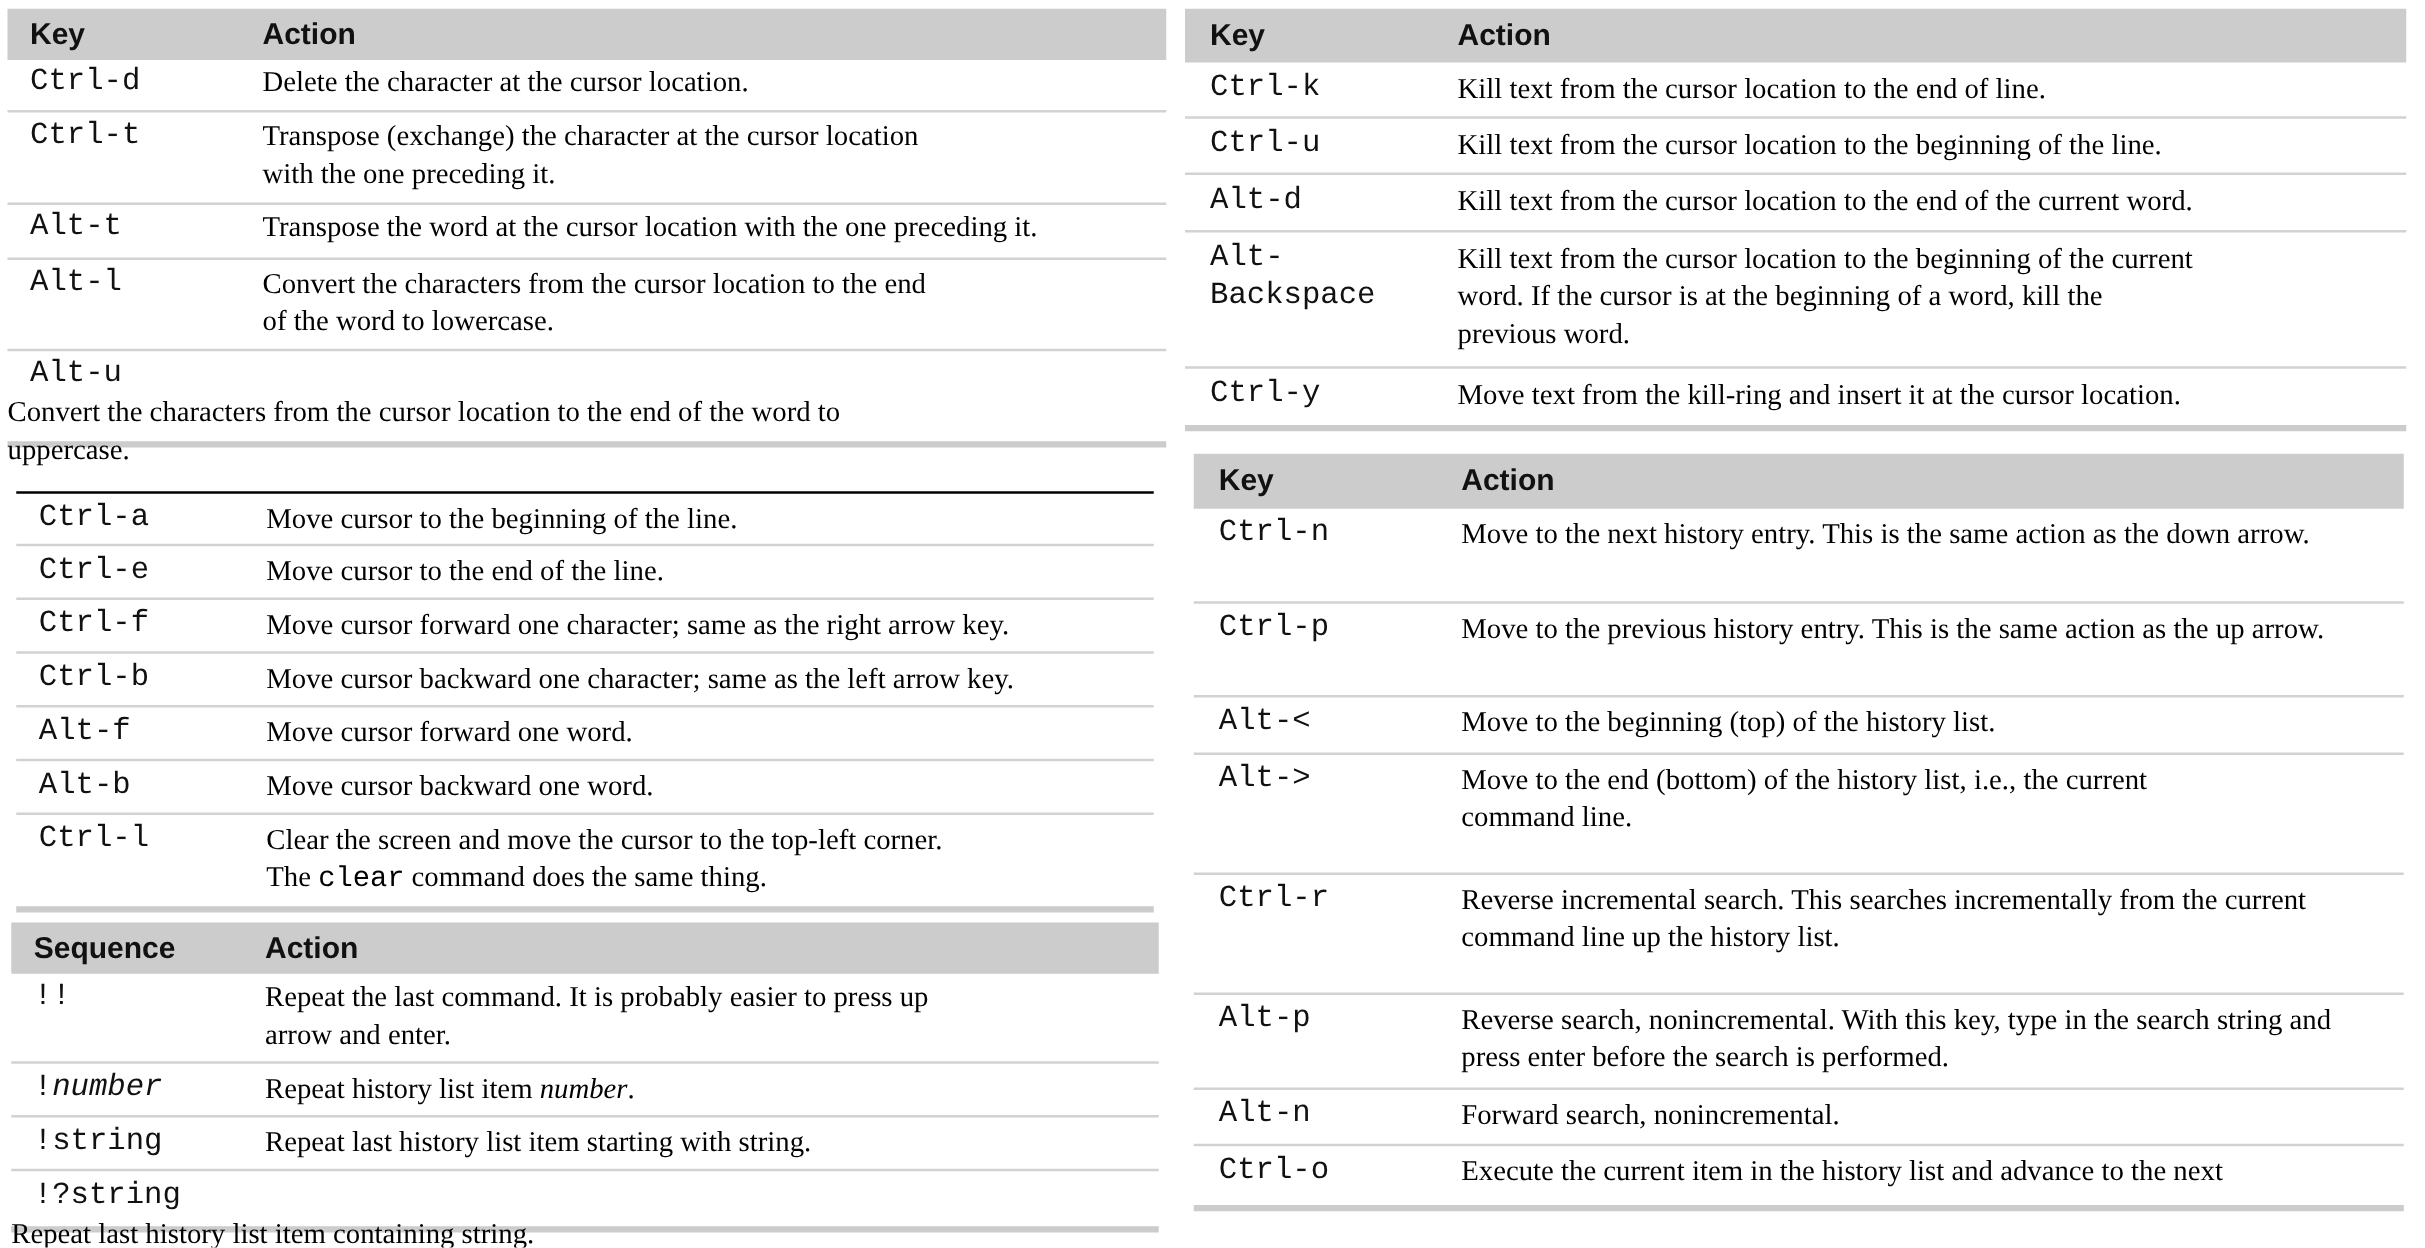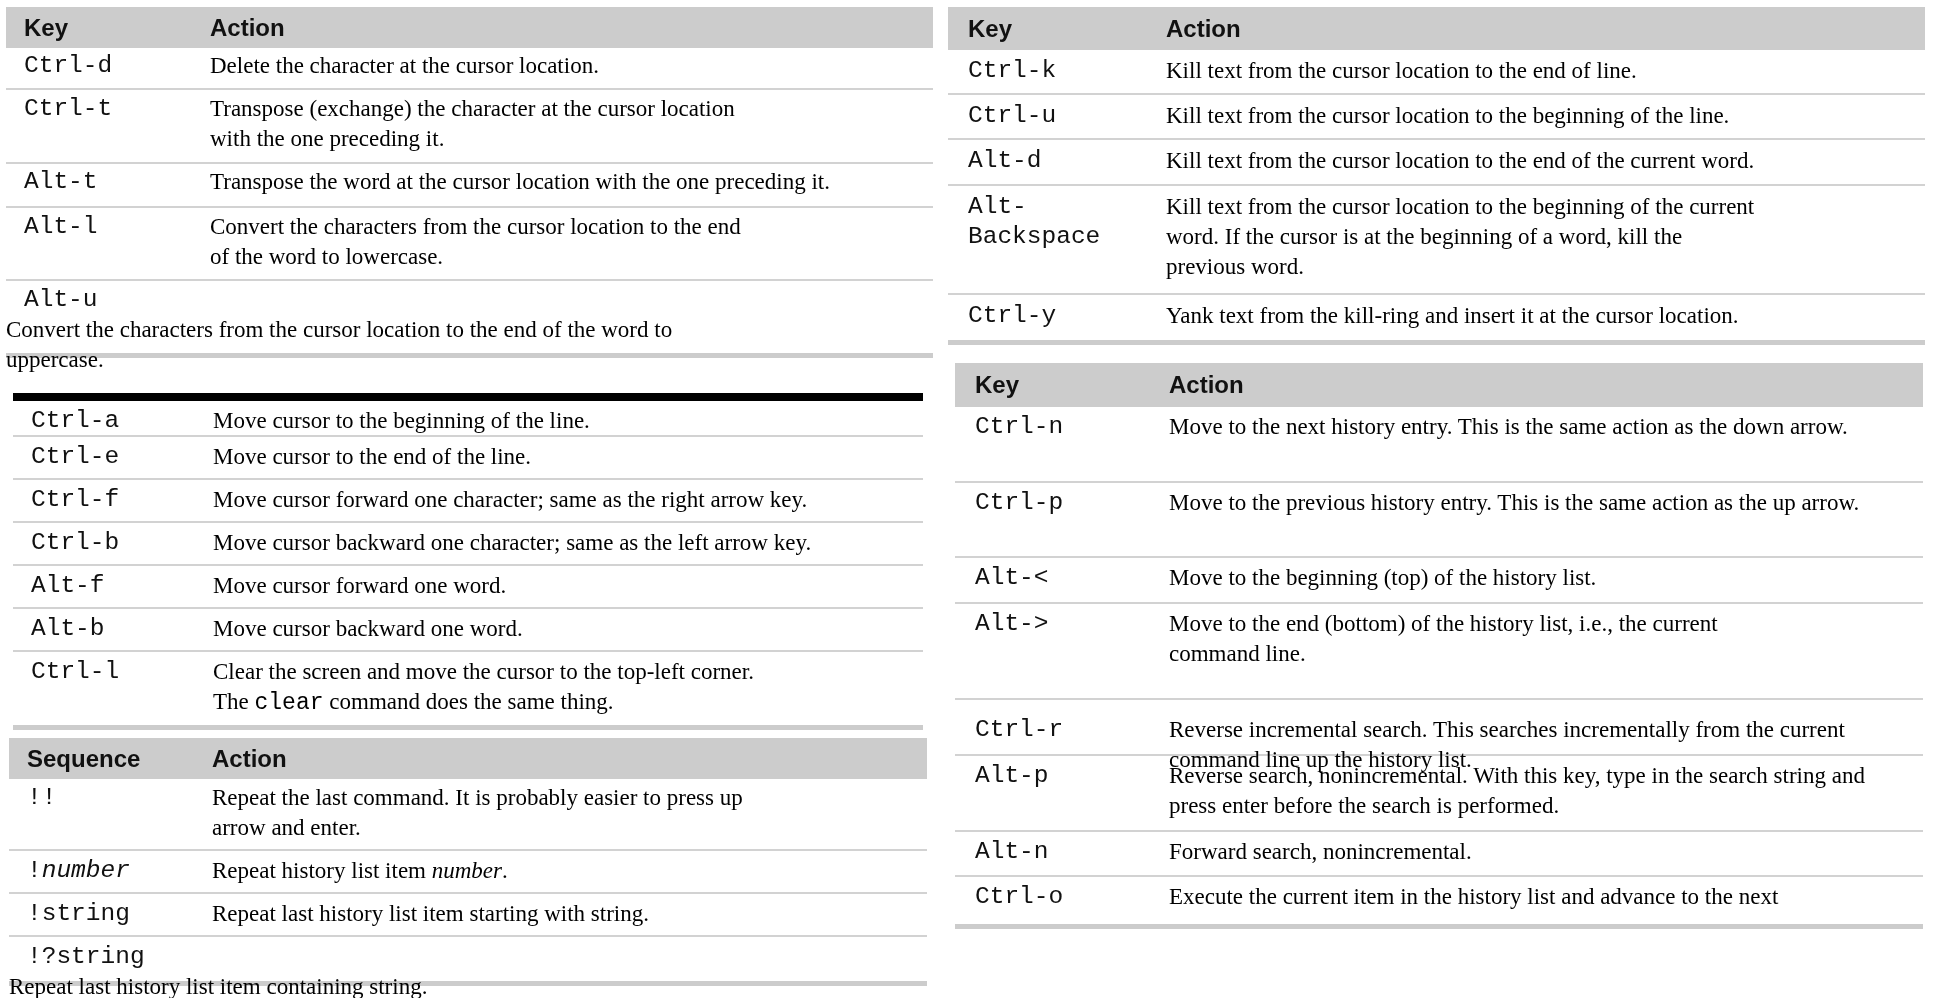--- a/index.html
+++ b/index.html
@@ -34,21 +34,21 @@
   .tbl .row {
     display: flex;
     align-items: flex-start;
     box-sizing: border-box;
     border-bottom: 2px solid #d2d2d2;
   }
   .tbl .row.last {
     border-bottom: 5px solid #cccccc;
   }
   .tbl .row.first-line {
-    border-top: 8px solid #000000;
+    border-top: 2px solid #000000;
   }
   .key {
     font-family: "Liberation Mono", monospace;
     font-size: 24.5px;
     line-height: 30px;
     color: #111111;
     flex: none;
     white-space: pre;
   }
   .act {
@@ -170,21 +170,21 @@
     <span class="key" style="margin-left:20px; width:198px;">Alt-d</span>
     <span class="act">Kill text from the cursor location to the end of the current word.</span>
   </div>
   <div class="row" style="height:109px; padding-top:6px;">
     <span class="key" style="margin-left:20px; width:198px;">Alt-
 Backspace</span>
     <span class="act" style="padding-right:170px;">Kill text from the cursor location to the beginning of the current word. If the cursor is at the beginning of a word, kill the previous word.</span>
   </div>
   <div class="row last" style="height:50px; padding-top:6px;">
     <span class="key" style="margin-left:20px; width:198px;">Ctrl-y</span>
-    <span class="act">Yank text from the kill-ring and insert it at the cursor location.</span>
+    <span class="act">Move text from the kill-ring and insert it at the cursor location.</span>
   </div>
 </div>
 
 <div class="tbl" style="left:955px; top:363px; width:968px;">
   <div class="thead" style="height:44px;">
     <span class="th" style="margin-left:20px; width:194px;">Key</span>
     <span class="th">Action</span>
   </div>
   <div class="row" style="height:76px; padding-top:5px;">
     <span class="key" style="margin-left:20px; width:194px;">Ctrl-n</span>
@@ -195,21 +195,21 @@
     <span class="act" style="padding-right:20px;">Move to the previous history entry. This is the same action as the up arrow.</span>
   </div>
   <div class="row" style="height:46px; padding-top:5px;">
     <span class="key" style="margin-left:20px; width:194px;">Alt-&lt;</span>
     <span class="act">Move to the beginning (top) of the history list.</span>
   </div>
   <div class="row" style="height:96px; padding-top:5px;">
     <span class="key" style="margin-left:20px; width:194px;">Alt-&gt;</span>
     <span class="act" style="padding-right:200px;">Move to the end (bottom) of the history list, i.e., the current command line.</span>
   </div>
-  <div class="row" style="height:56px; padding-top:15px;">
+  <div class="row" style="height:96px; padding-top:5px;">
     <span class="key" style="margin-left:20px; width:194px;">Ctrl-r</span>
     <span class="act" style="padding-right:40px;">Reverse incremental search. This searches incrementally from the current command line up the history list.</span>
   </div>
   <div class="row" style="height:76px; padding-top:5px;">
     <span class="key" style="margin-left:20px; width:194px;">Alt-p</span>
     <span class="act" style="padding-right:40px;">Reverse search, nonincremental. With this key, type in the search string and press enter before the search is performed.</span>
   </div>
   <div class="row" style="height:45px; padding-top:5px;">
     <span class="key" style="margin-left:20px; width:194px;">Alt-n</span>
     <span class="act">Forward search, nonincremental.</span>

